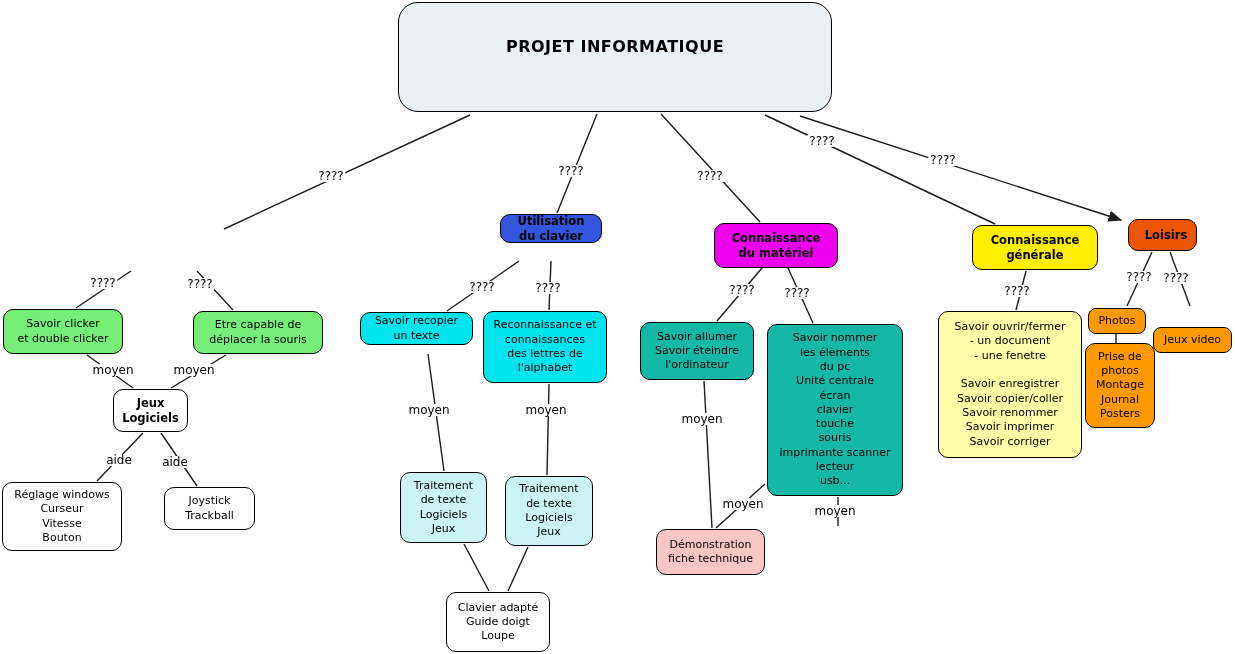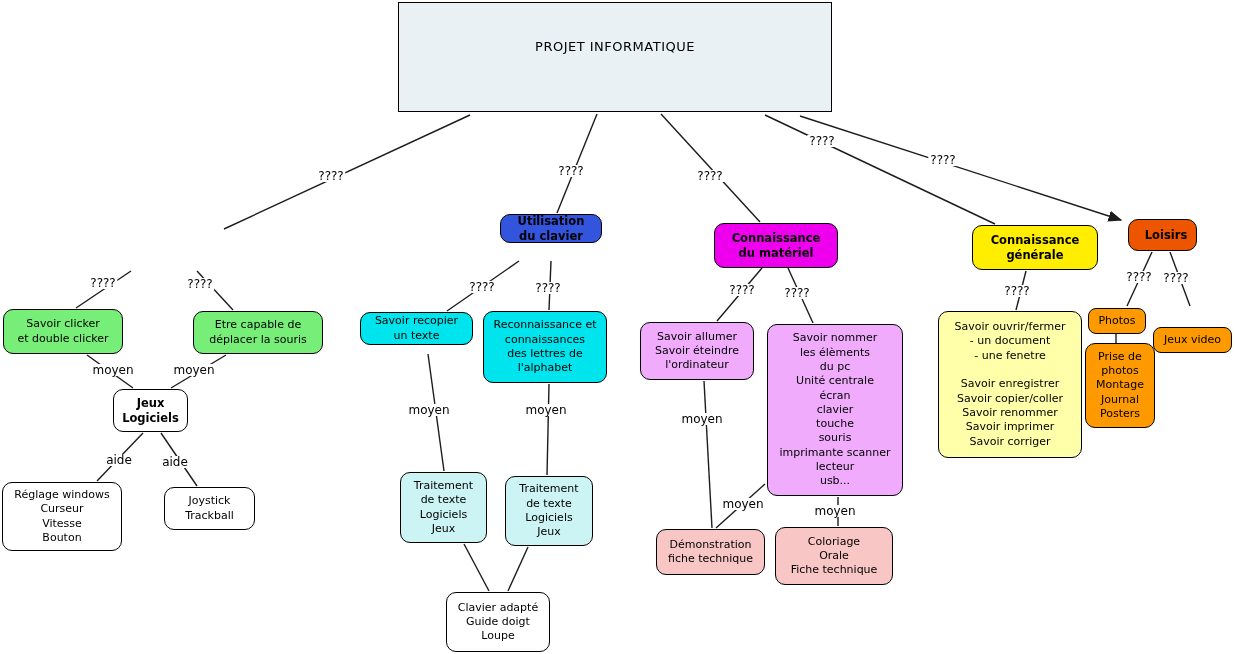--- a/index.html
+++ b/index.html
@@ -18,43 +18,43 @@
     box-sizing:border-box;
     border:1.6px solid #000;
     border-radius:10px;
     display:flex;align-items:center;justify-content:center;
     text-align:center;
     white-space:pre-line;
     font-size:11px;line-height:1.3;
     padding:2px 4px;
   }
   .title-box{
-    border-radius:0;
-    font-size:13px;font-weight:normal;letter-spacing:.5px;
+    border-radius:20px;
+    font-size:16px;font-weight:bold;letter-spacing:.5px;
     padding-bottom:22px;
   }
   .main{font-weight:bold;font-size:11.5px;}
   .edge-label{
     position:absolute;
     transform:translate(-50%,-50%);
     background:#ffffff;
     padding:0 2px;
     font-size:12px;
     line-height:1;
     white-space:nowrap;
   }
   
   .c-title{background:#e9f1f4;}
   .c-green{background:#00dd00;}
   .c-lightgreen{background:#77ee77;}
   .c-blue{background:#3355dd;}
   .c-cyan{background:#00e4ee;}
   .c-palecyan{background:#ccf4f4;}
   .c-magenta{background:#ee00ee;}
-  .c-pink{background:#f0abfc;}
+  .c-pink{background:#14b8a6;}
   .c-salmon{background:#f9c6c6;}
   .c-yellow{background:#ffee00;}
   .c-paleyellow{background:#ffffaa;}
   .c-orange{background:#ff9900;}
   .c-redorange{background:#ee5500;}
   .c-white{background:#ffffff;}
 </style>
 </head>
 <body>
 
@@ -144,23 +144,20 @@
 Unité centrale
 écran
 clavier
 touche
 souris
 imprimante scanner
 lecteur
 usb...</div>
   <div class="node c-salmon" style="left:656px;top:529px;width:109px;height:46px;">Démonstration
 fiche technique</div>
-  <div class="node c-salmon" style="left:775px;top:527px;width:118px;height:58px;">Coloriage
-Orale
-Fiche technique</div>
 
   <div class="node c-paleyellow" style="left:938px;top:311px;width:144px;height:147px;">Savoir ouvrir/fermer
 - un document
 - une fenetre
 
 Savoir enregistrer
 Savoir copier/coller
 Savoir renommer
 Savoir imprimer
 Savoir corriger</div>

